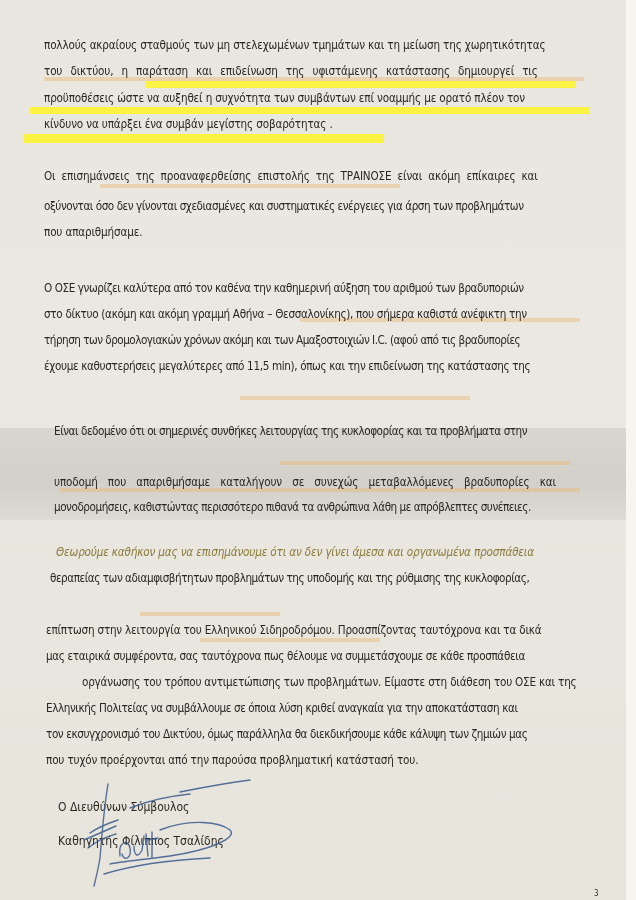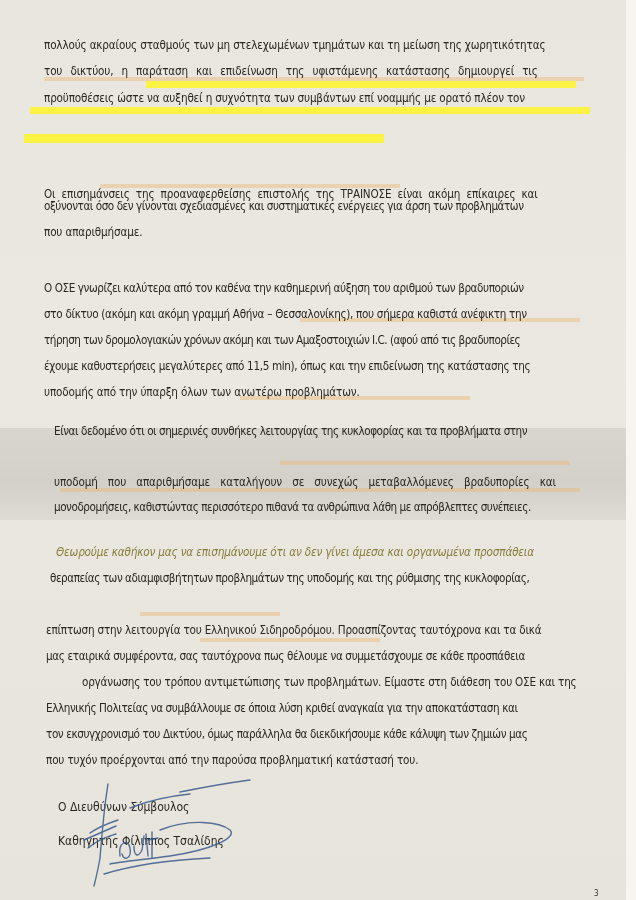--- a/index.html
+++ b/index.html
@@ -44,30 +44,30 @@
   <div class="hl-orange" style="left:300px; top:318px; width:280px;"></div>
   <div class="hl-orange" style="left:240px; top:396px; width:230px;"></div>
   <div class="hl-orange" style="left:280px; top:461px; width:290px;"></div>
   <div class="hl-orange" style="left:60px; top:488px; width:520px;"></div>
   <div class="hl-orange" style="left:140px; top:612px; width:140px;"></div>
   <div class="hl-orange" style="left:200px; top:638px; width:180px;"></div>
 
   <div class="line" style="left:44px; top:38px; width:545px;">πολλούς ακραίους σταθμούς των μη στελεχωμένων τμημάτων και τη μείωση της χωρητικότητας</div>
   <div class="line" style="left:44px; top:64px; word-spacing:5px;">του δικτύου, η παράταση και επιδείνωση της υφιστάμενης κατάστασης δημιουργεί τις</div>
   <div class="line" style="left:44px; top:91px;">προϋποθέσεις ώστε να αυξηθεί η συχνότητα των συμβάντων επί νοαμμής με ορατό πλέον τον</div>
+  <div class="line" style="left:44px; top:117px;">κίνδυνο να υπάρξει ένα συμβάν μεγίστης σοβαρότητας .</div>
 
-  <div class="line" style="left:44px; top:187px; word-spacing:3px;text-align:right;">Οι επισημάνσεις της προαναφερθείσης επιστολής της ΤΡΑΙΝΟΣΕ είναι ακόμη επίκαιρες και</div>
+  <div class="line" style="left:44px; top:169px; word-spacing:3px;text-align:right;">Οι επισημάνσεις της προαναφερθείσης επιστολής της ΤΡΑΙΝΟΣΕ είναι ακόμη επίκαιρες και</div>
   <div class="line" style="left:44px; top:199px; letter-spacing:-0.45px;">οξύνονται όσο δεν γίνονται σχεδιασμένες και συστηματικές ενέργειες για άρση των προβλημάτων</div>
   <div class="line" style="left:44px; top:225px;text-align:center;">που απαριθμήσαμε.</div>
 
   <div class="line" style="left:44px; top:281px; letter-spacing:-0.4px;">Ο ΟΣΕ γνωρίζει καλύτερα από τον καθένα την καθημερινή αύξηση του αριθμού των βραδυποριών</div>
   <div class="line" style="left:44px; top:307px; letter-spacing:-0.3px;">στο δίκτυο (ακόμη και ακόμη γραμμή Αθήνα – Θεσσαλονίκης), που σήμερα καθιστά ανέφικτη την</div>
   <div class="line" style="left:44px; top:333px; letter-spacing:-0.5px;">τήρηση των δρομολογιακών χρόνων ακόμη και των Αμαξοστοιχιών I.C. (αφού από τις βραδυπορίες</div>
   <div class="line" style="left:44px; top:359px; letter-spacing:-0.35px;">έχουμε καθυστερήσεις μεγαλύτερες από 11,5 min), όπως και την επιδείνωση της κατάστασης της</div>
-  <div class="line" style="left:44px; top:385px;">υποδομής από την ύπαρξη όλων των ανωτέρω προβλημάτων.</div>
 
   <div class="line" style="left:54px; top:424px; letter-spacing:-0.45px;">Είναι δεδομένο ότι οι σημερινές συνθήκες λειτουργίας της κυκλοφορίας και τα προβλήματα στην</div>
   <div class="line" style="left:54px; top:475px; word-spacing:7px;">υποδομή που απαριθμήσαμε καταλήγουν σε συνεχώς μεταβαλλόμενες βραδυπορίες και</div>
   <div class="line" style="left:54px; top:500px; letter-spacing:-0.45px;">μονοδρομήσεις, καθιστώντας περισσότερο πιθανά τα ανθρώπινα λάθη με απρόβλεπτες συνέπειες.</div>
 
   <div class="line olive" style="left:56px; top:545px;">Θεωρούμε καθήκον μας να επισημάνουμε ότι αν δεν γίνει άμεσα και οργανωμένα προσπάθεια</div>
   <div class="line" style="left:50px; top:571px; letter-spacing:-0.45px;">θεραπείας των αδιαμφισβήτητων προβλημάτων της υποδομής και της ρύθμισης της κυκλοφορίας,</div>
   <div class="line" style="left:46px; top:623px; letter-spacing:-0.2px;">επίπτωση στην λειτουργία του Ελληνικού Σιδηροδρόμου. Προασπίζοντας ταυτόχρονα και τα δικά</div>
   <div class="line" style="left:46px; top:649px; letter-spacing:-0.35px;">μας εταιρικά συμφέροντα,  σας ταυτόχρονα πως θέλουμε να συμμετάσχουμε σε κάθε προσπάθεια</div>
   <div class="line" style="left:46px; top:675px; letter-spacing:-0.2px;margin-left:36px;">οργάνωσης του τρόπου αντιμετώπισης των προβλημάτων. Είμαστε στη διάθεση του ΟΣΕ και της</div>

